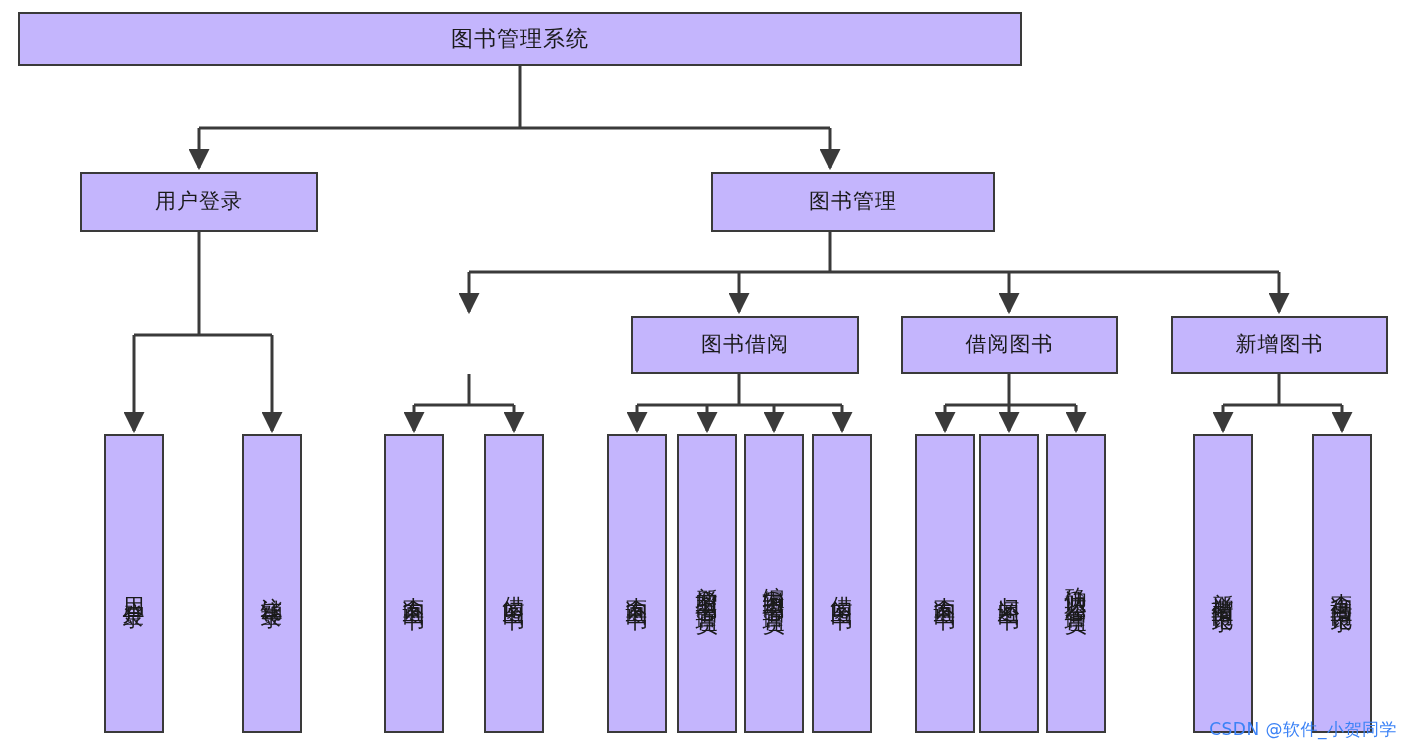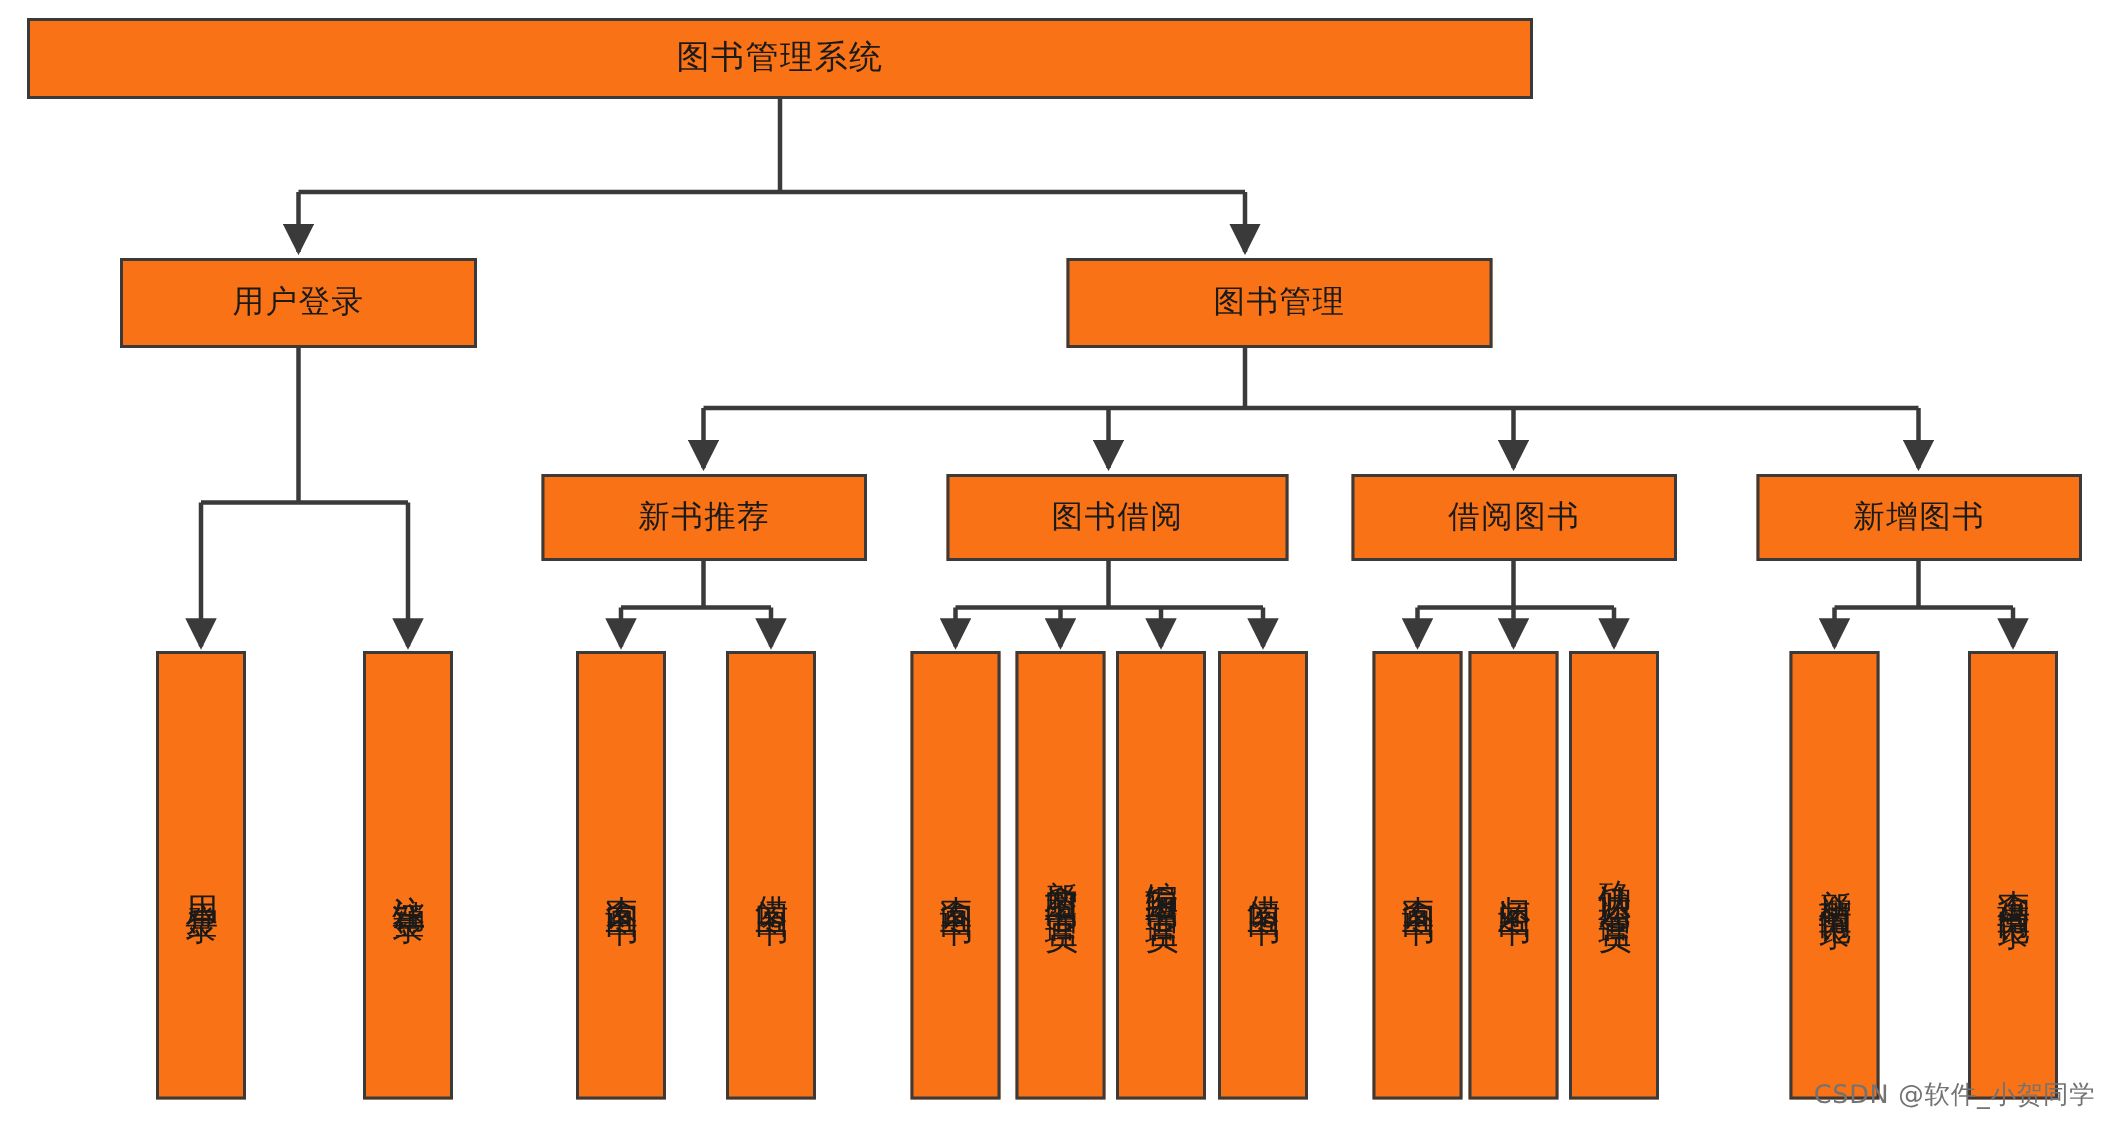--- a/index.html
+++ b/index.html
@@ -22,21 +22,21 @@
     left: 0;
     top: 0;
     width: 1405px;
     height: 747px;
     pointer-events: none;
   }
   .node {
     position: absolute;
     box-sizing: border-box;
     border: 2px solid #3a3a3a;
-    background: #f97316;
+    background: #c4b5fd;
     display: flex;
     align-items: center;
     justify-content: center;
     color: #1a1a1a;
   }
   .node-h {
     font-size: 21px;
     letter-spacing: 1px;
     line-height: 1.1;
     white-space: nowrap;
@@ -58,21 +58,21 @@
   .node-v .vlabel {
     writing-mode: vertical-rl;
     text-orientation: upright;
     display: block;
   }
   #watermark {
     position: absolute;
     right: 8px;
     bottom: 6px;
     font-size: 17px;
-    color: #737373;
+    color: #3b82f6;
     letter-spacing: 0.5px;
     white-space: nowrap;
     user-select: none;
   }
 </style>
 </head>
 <body>
 
 <div id="diagram-root">
 
@@ -133,23 +133,20 @@
     <span>图书管理系统</span>
   </div>
 
   <div class="node node-h" style="left:80px; top:172px; width:238px; height:60px;">
     <span>用户登录</span>
   </div>
   <div class="node node-h" style="left:711px; top:172px; width:284px; height:60px;">
     <span>图书管理</span>
   </div>
 
-  <div class="node node-h" style="left:361px; top:316px; width:217px; height:58px;">
-    <span>新书推荐</span>
-  </div>
   <div class="node node-h" style="left:631px; top:316px; width:228px; height:58px;">
     <span>图书借阅</span>
   </div>
   <div class="node node-h" style="left:901px; top:316px; width:217px; height:58px;">
     <span>借阅图书</span>
   </div>
   <div class="node node-h" style="left:1171px; top:316px; width:217px; height:58px;">
     <span>新增图书</span>
   </div>
 

